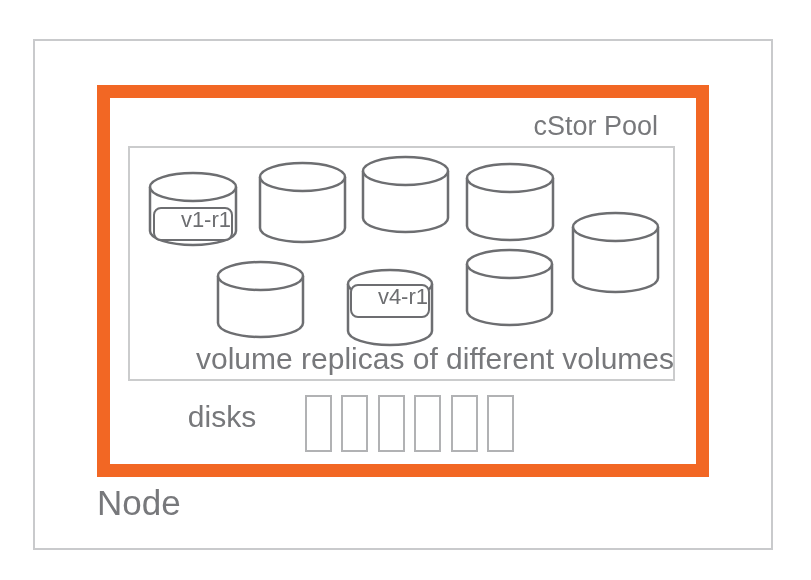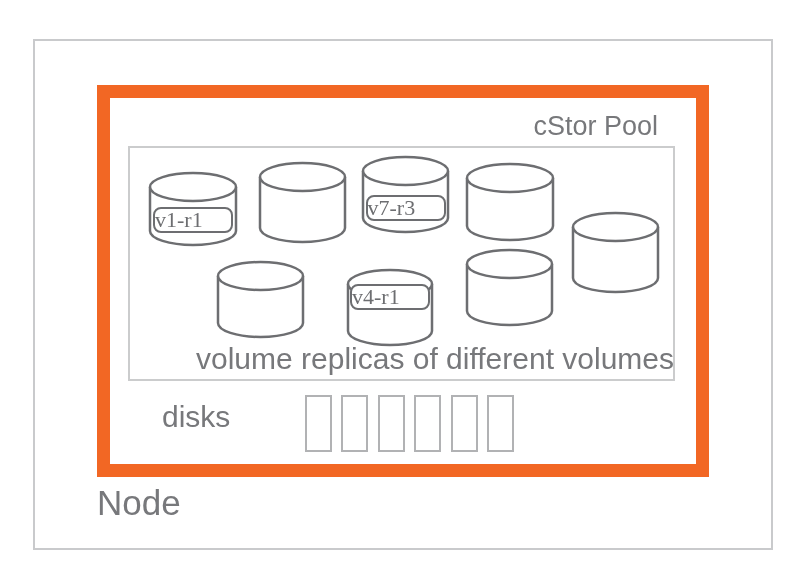--- a/index.html
+++ b/index.html
@@ -51,36 +51,35 @@
     width: 468px;
     text-align: center;
     font-size: 30px;
     line-height: 34px;
     white-space: nowrap;
   }
   #cylinders-layer { left: 0; top: 0; width: 811px; height: 580px; }
   .cyl-svg { position: absolute; }
   .cyl-label {
     position: absolute;
-    width: 80px; height: 26px;
+    width: 80px; height: 34px;
     box-sizing: border-box;
     border: 2px solid var(--stroke, #6d6e71);
     border-radius: 8px;
     background: #ffffff;
     color: var(--stroke, #6d6e71);
     font-size: 22px;
     line-height: 22px;
-    text-align: left;
+    text-align: right;
     transform: translateX(-50%);
-    font-family: Liberation Serif, serif;
   }
   #disks-label {
     left: 162px; top: 400px;
     width: 120px;
-    text-align: left;
+    text-align: center;
     font-size: 30px;
     line-height: 33px;
   }
   #disks-row { left: 0; top: 0; width: 811px; height: 580px; }
   .disk-rect {
     position: absolute;
     top: 395px;
     width: 27px; height: 57px;
     box-sizing: border-box;
     border: 2px solid var(--disk-border, #b1b2b4);
@@ -113,21 +112,20 @@
       </svg>
       <div class="cyl-label" style="left: 193px; top: 207px;">v1-r1</div>
       <svg class="cyl-svg" width="91" height="85" viewBox="-3 -3 91 85" style="left: 257px; top: 160px;">
         <path d="M 0 14 L 0 65 A 42.5 14 0 0 0 85 65 L 85 14" fill="#ffffff" stroke="#6d6e71" stroke-width="2.5"></path>
         <ellipse cx="42.5" cy="14" rx="42.5" ry="14" fill="#ffffff" stroke="#6d6e71" stroke-width="2.5"></ellipse>
       </svg>
       <svg class="cyl-svg" width="91" height="81" viewBox="-3 -3 91 81" style="left: 360px; top: 154px;">
         <path d="M 0 14 L 0 61 A 42.5 14 0 0 0 85 61 L 85 14" fill="#ffffff" stroke="#6d6e71" stroke-width="2.5"></path>
         <ellipse cx="42.5" cy="14" rx="42.5" ry="14" fill="#ffffff" stroke="#6d6e71" stroke-width="2.5"></ellipse>
       </svg>
-      <div class="cyl-label" style="left: 405.5px; top: 195px;">v7-r3</div>
       <svg class="cyl-svg" width="92" height="82" viewBox="-3 -3 92 82" style="left: 464px; top: 161px;">
         <path d="M 0 14 L 0 62 A 43 14 0 0 0 86 62 L 86 14" fill="#ffffff" stroke="#6d6e71" stroke-width="2.5"></path>
         <ellipse cx="43" cy="14" rx="43" ry="14" fill="#ffffff" stroke="#6d6e71" stroke-width="2.5"></ellipse>
       </svg>
       <svg class="cyl-svg" width="91" height="81" viewBox="-3 -3 91 81" style="left: 215px; top: 259px;">
         <path d="M 0 14 L 0 61 A 42.5 14 0 0 0 85 61 L 85 14" fill="#ffffff" stroke="#6d6e71" stroke-width="2.5"></path>
         <ellipse cx="42.5" cy="14" rx="42.5" ry="14" fill="#ffffff" stroke="#6d6e71" stroke-width="2.5"></ellipse>
       </svg>
       <svg class="cyl-svg" width="90" height="81" viewBox="-3 -3 90 81" style="left: 345px; top: 267px;">
         <path d="M 0 14 L 0 61 A 42 14 0 0 0 84 61 L 84 14" fill="#ffffff" stroke="#6d6e71" stroke-width="2.5"></path>

